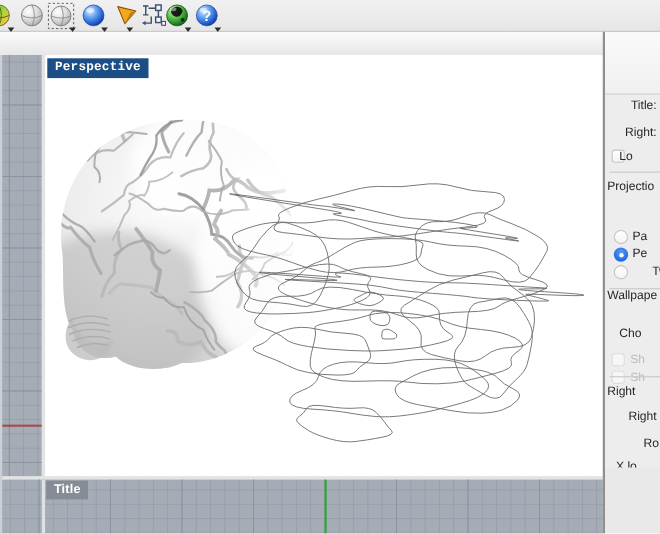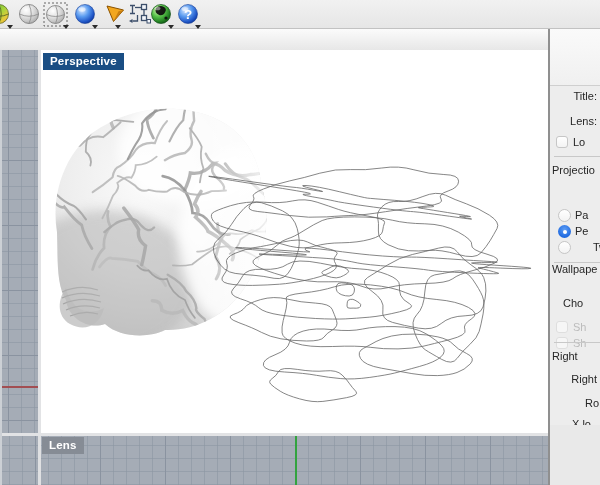--- a/index.html
+++ b/index.html
@@ -39,21 +39,21 @@
   }
   #top-strip{
     position:absolute;left:0;top:50px;width:38px;height:383px;
     background-position:-57px -20px,-57px -20px,-5px -7px,-5px -7px;
   }
   #top-strip .x-axis-red{
     position:absolute;left:0;top:336px;width:38px;height:2px;background:#a24e52;
   }
   #vsplit1{position:absolute;left:38px;top:50px;width:3px;height:383px;background:#e2e3e5;}
   #persp{
-    position:absolute;left:41px;top:50px;width:507px;height:383px;background:#ffffff;overflow:hidden;
+    position:absolute;left:41px;top:50px;width:507px;height:383px;background:#ffffff;overflow:hidden;font-family:Liberation Mono, monospace;
   }
   .vp-label{
     position:absolute;left:2px;top:3px;
     color:#fff;font-size:11.5px;font-weight:bold;
     padding:2px 7px 3px 7px;letter-spacing:.2px;
   }
   #hsplit{position:absolute;left:0;top:433px;width:548px;height:3px;background:#e2e3e5;}
   #bottom-vp{
     position:absolute;left:0;top:436px;width:548px;height:49px;
     background-position:-30px -6px,-30px -6px,-4px -4px,-4px -4px;
@@ -310,34 +310,34 @@
       </g>
   </svg>
   <span class="vp-label" style="background:#1a4e84">Perspective</span>
 </div>
 
 <div id="hsplit"></div>
 
 <div id="bottom-vp" class="gridbg">
   <div class="z-axis-green"></div>
   <div id="vsplit2"></div>
-  <span class="vp-label" style="left:42px;top:1px;background:#868c95">Lens</span>
+  <span class="vp-label" style="left:42px;top:1px;background:#868c95">Title</span>
 </div>
 
 <div id="left-edge"></div>
 
 <div id="panel-divider"></div>
 <div id="panel">
   <div id="panel-header"></div>
 
   <span class="p-label p-right" style="top:60px">Title:</span>
-  <span class="p-label p-right" style="top:85px">Lens:</span>
+  <span class="p-label p-right" style="top:85px">Right:</span>
 
   <span class="cbox" style="left:6px;top:107px"></span>
-  <span class="p-label" style="left:23px;top:106px">Lo</span>
+  <span class="p-label" style="left:13px;top:106px">Lo</span>
 
   <div class="p-sep" style="top:127px"></div>
 
   <span class="p-label" style="left:2px;top:134px">Projectio</span>
 
   <span class="rad" style="left:8px;top:180px"></span>
   <span class="p-label" style="left:25px;top:179px">Pa</span>
 
   <span class="rad sel" style="left:8px;top:196px"></span>
   <span class="p-label" style="left:25px;top:195px">Pe</span>
@@ -356,16 +356,16 @@
   <span class="p-label p-gray" style="left:23px;top:291px">Sh</span>
 
   <span class="cbox gray" style="left:6px;top:308px"></span>
   <span class="p-label p-gray" style="left:23px;top:307px">Sh</span>
 
   <div class="p-sep" style="top:313px"></div>
 
   <span class="p-label" style="left:2px;top:320px">Right</span>
   <span class="p-label p-right" style="top:343px">Right</span>
   <span class="p-label" style="left:35px;top:367px">Ro</span>
-  <span class="p-label" style="left:22px;top:388px">X lo</span>
+  <span class="p-label" style="left:10px;top:388px">X lo</span>
 
   <div id="panel-footer"></div>
 </div>
 
 </body></html>

